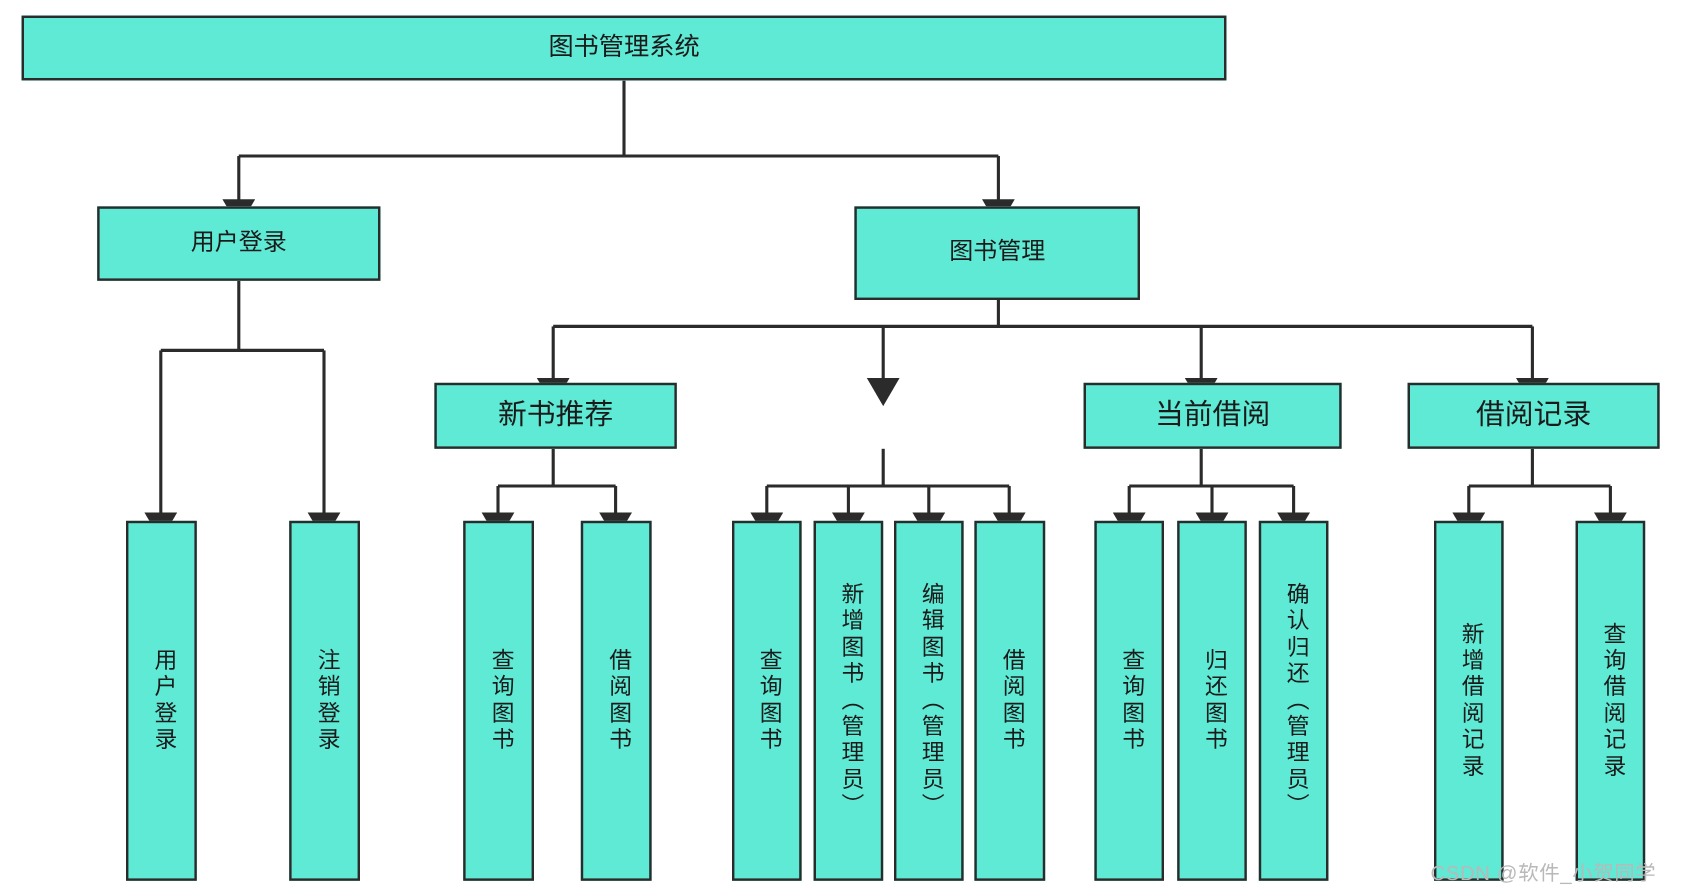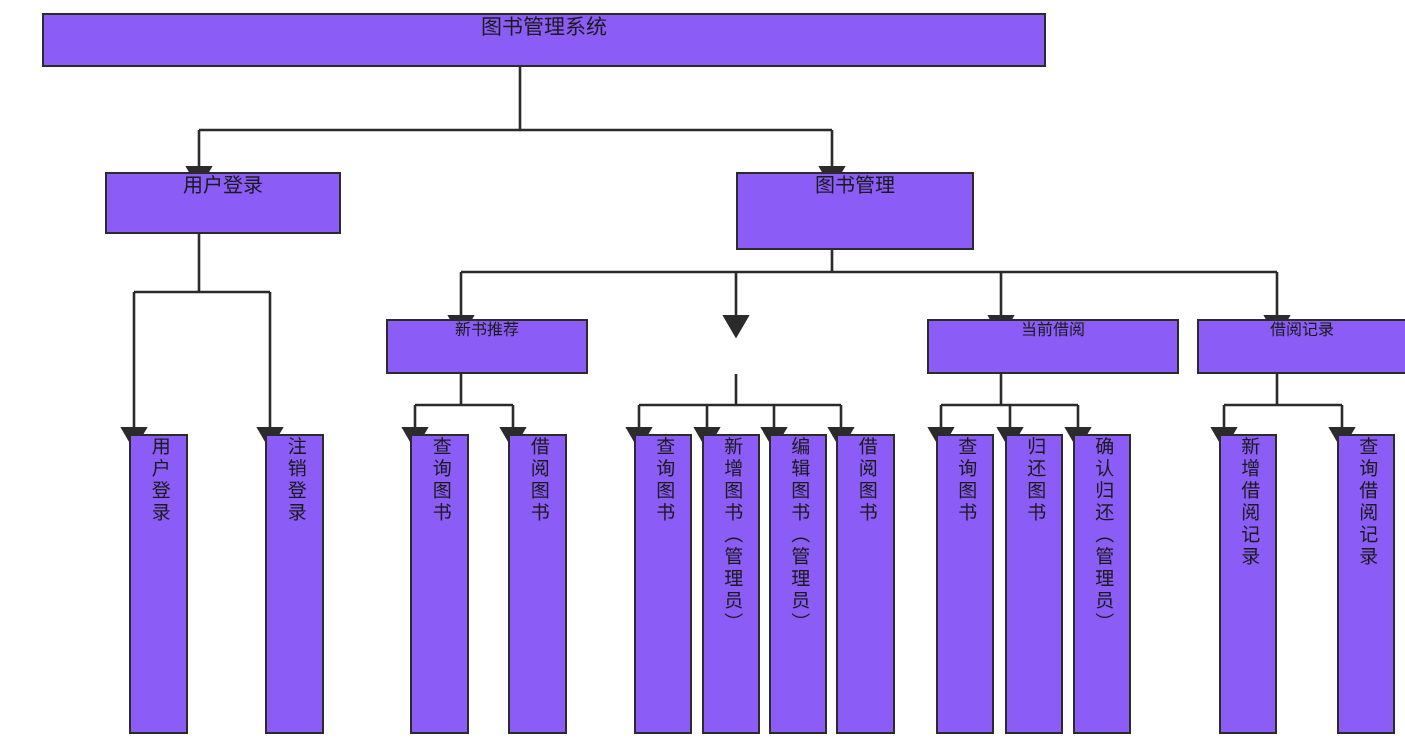--- a/index.html
+++ b/index.html
@@ -22,33 +22,32 @@
     position: absolute;
     left: 0;
     top: 0;
     width: 1405px;
     height: 747px;
     pointer-events: none;
   }
   .node {
     position: absolute;
     box-sizing: border-box;
-    background: #8b5cf6;
+    background: #5eead4;
     border: 2px solid #2b2b2b;
     display: flex;
-    align-items: flex-start;
+    align-items: center;
     justify-content: center;
     color: #1a1a1a;
     text-align: center;
     line-height: 1.18;
-    margin-left: 24px;
   }
   .node.root       { font-size: 21px; }
   .node.level2     { font-size: 20px; }
-  .node.level3     { font-size: 16px; }
+  .node.level3     { font-size: 24px; }
   .node.leaf       { font-size: 19px; }
 
   .leaf-label {
     writing-mode: vertical-rl;
     text-orientation: upright;
     letter-spacing: 3px;
     white-space: nowrap;
     display: block;
   }
   .h-label {
@@ -131,21 +130,21 @@
 
   <div class="node level2" style="left:712px; top:172px; width:238px; height:78px;">
     <span class="h-label">图书管理</span>
   </div>
 
   <div class="node level3" style="left:362px; top:319px; width:202px; height:55px;">
     <span class="h-label">新书推荐</span>
   </div>
 
 
-  <div class="node level3" style="left:903px; top:319px; width:252px; height:55px;">
+  <div class="node level3" style="left:903px; top:319px; width:215px; height:55px;">
     <span class="h-label">当前借阅</span>
   </div>
 
   <div class="node level3" style="left:1173px; top:319px; width:210px; height:55px;font-family:Liberation Serif, serif;">
     <span class="h-label">借阅记录</span>
   </div>
 
   <div class="node leaf" style="left:105px; top:434px; width:59px; height:300px;">
     <span class="leaf-label">用户登录</span>
   </div>
@@ -183,14 +182,15 @@
     <span class="leaf-label">确认归还（管理员）</span>
   </div>
 
   <div class="node leaf" style="left:1195px; top:434px; width:58px; height:300px;">
     <span class="leaf-label">新增借阅记录</span>
   </div>
   <div class="node leaf" style="left:1313px; top:434px; width:58px; height:300px;">
     <span class="leaf-label">查询借阅记录</span>
   </div>
 
+  <div class="watermark" style="left:1192px; top:713px;">CSDN @软件_小贺同学</div>
 
 </div>
 
 </body></html>

